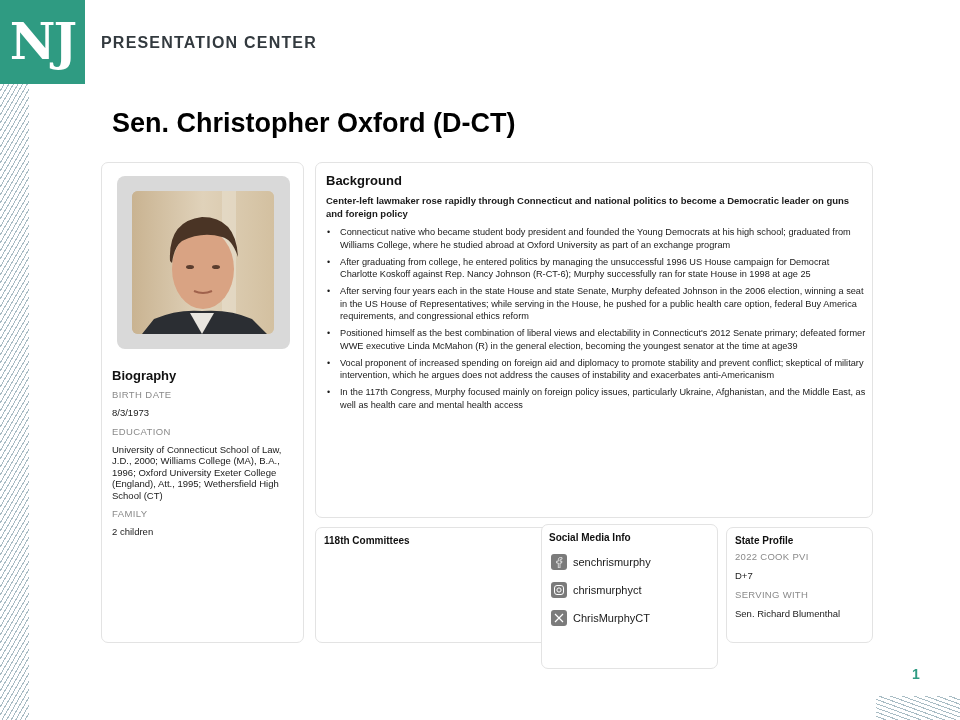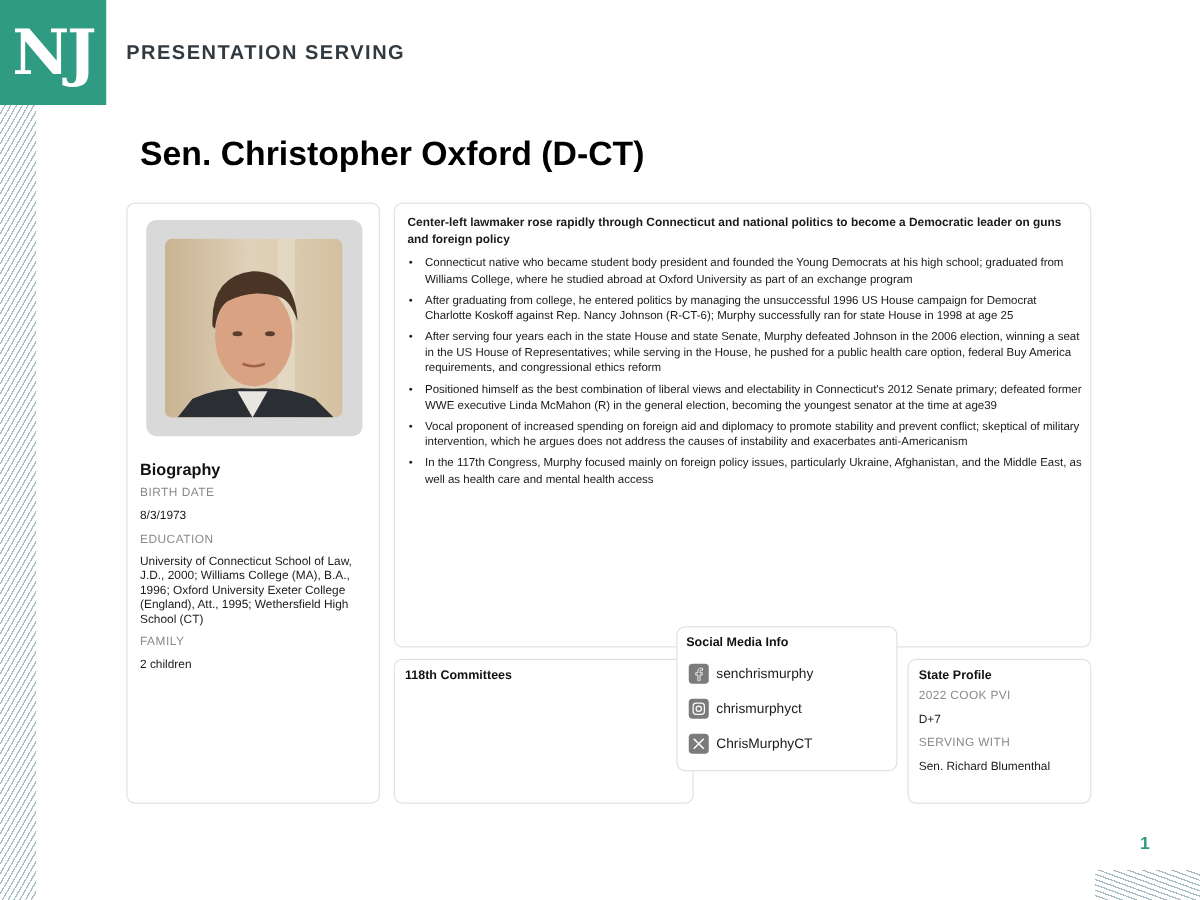--- a/index.html
+++ b/index.html
@@ -30,21 +30,21 @@
     position: absolute; left: 112px; top: 108px; font-size: 27px; font-weight: bold; color: #000;
     font-family: "Liberation Sans", sans-serif;
   }
 
   .card {
     position: absolute; border: 1px solid #e3e3e3; border-radius: 7px; background: #fff;
   }
   .card-bio { left: 101px; top: 162px; width: 203px; height: 481px; }
   .card-bg { left: 315px; top: 162px; width: 558px; height: 356px; }
   .card-comm { left: 315px; top: 527px; width: 240px; height: 116px; }
-  .card-social { left: 541px; top: 501px; width: 177px; height: 116px; }
+  .card-social { left: 541px; top: 524px; width: 177px; height: 145px; }
   .card-state { left: 726px; top: 527px; width: 147px; height: 116px; }
 
   .photo-frame {
     position: absolute; left: 15px; top: 13px; width: 173px; height: 173px;
     background: #d9d9d9; border-radius: 8px;
   }
   .photo {
     position: absolute; left: 15px; top: 15px; width: 142px; height: 143px; border-radius: 6px; overflow: hidden;
     background: linear-gradient(90deg, #cbb79a 0%, #dccbb0 40%, #e6dcc8 70%, #d8c8ac 100%);
   }
@@ -86,21 +86,21 @@
   .page-number {
     position: absolute; left: 912px; top: 666px; font-size: 14px; font-weight: bold; color: #2f9b82;
   }
 </style>
 </head>
 <body>
 
 <div class="logo-block">
   <span class="logo-text">NJ</span>
 </div>
-<div class="brand-title">PRESENTATION SERVING</div>
+<div class="brand-title">PRESENTATION CENTER</div>
 <div class="stripes-left"></div>
 <div class="stripes-br"></div>
 
 <h1 class="page-title">Sen. Christopher Oxford (D-CT)</h1>
 
 <div class="card card-bio">
   <div class="photo-frame">
     <div class="photo">
       <svg viewBox="0 0 142 143" preserveAspectRatio="none">
         <defs>
@@ -128,20 +128,21 @@
     <div class="field-value">8/3/1973</div>
     <div class="field-label">EDUCATION</div>
     <div class="field-value">University of Connecticut School of Law, J.D., 2000; Williams College (MA), B.A., 1996; Oxford University Exeter College (England), Att., 1995; Wethersfield High School (CT)</div>
     <div class="field-label">FAMILY</div>
     <div class="field-value">2 children</div>
   </div>
 </div>
 
 <div class="card card-bg">
   <div class="bg-content">
+    <div class="bg-heading">Background</div>
     <div class="bg-summary">Center-left lawmaker rose rapidly through Connecticut and national politics to become a Democratic leader on guns and foreign policy</div>
     <ul class="bullets">
       <li>Connecticut native who became student body president and founded the Young Democrats at his high school; graduated from Williams College, where he studied abroad at Oxford University as part of an exchange program</li>
       <li>After graduating from college, he entered politics by managing the unsuccessful 1996 US House campaign for Democrat Charlotte Koskoff against Rep. Nancy Johnson (R-CT-6); Murphy successfully ran for state House in 1998 at age 25</li>
       <li>After serving four years each in the state House and state Senate, Murphy defeated Johnson in the 2006 election, winning a seat in the US House of Representatives; while serving in the House, he pushed for a public health care option, federal Buy America requirements, and congressional ethics reform</li>
       <li>Positioned himself as the best combination of liberal views and electability in Connecticut's 2012 Senate primary; defeated former WWE executive Linda McMahon (R) in the general election, becoming the youngest senator at the time at age39</li>
       <li>Vocal proponent of increased spending on foreign aid and diplomacy to promote stability and prevent conflict; skeptical of military intervention, which he argues does not address the causes of instability and exacerbates anti-Americanism</li>
       <li>In the 117th Congress, Murphy focused mainly on foreign policy issues, particularly Ukraine, Afghanistan, and the Middle East, as well as health care and mental health access</li>
     </ul>
   </div>

